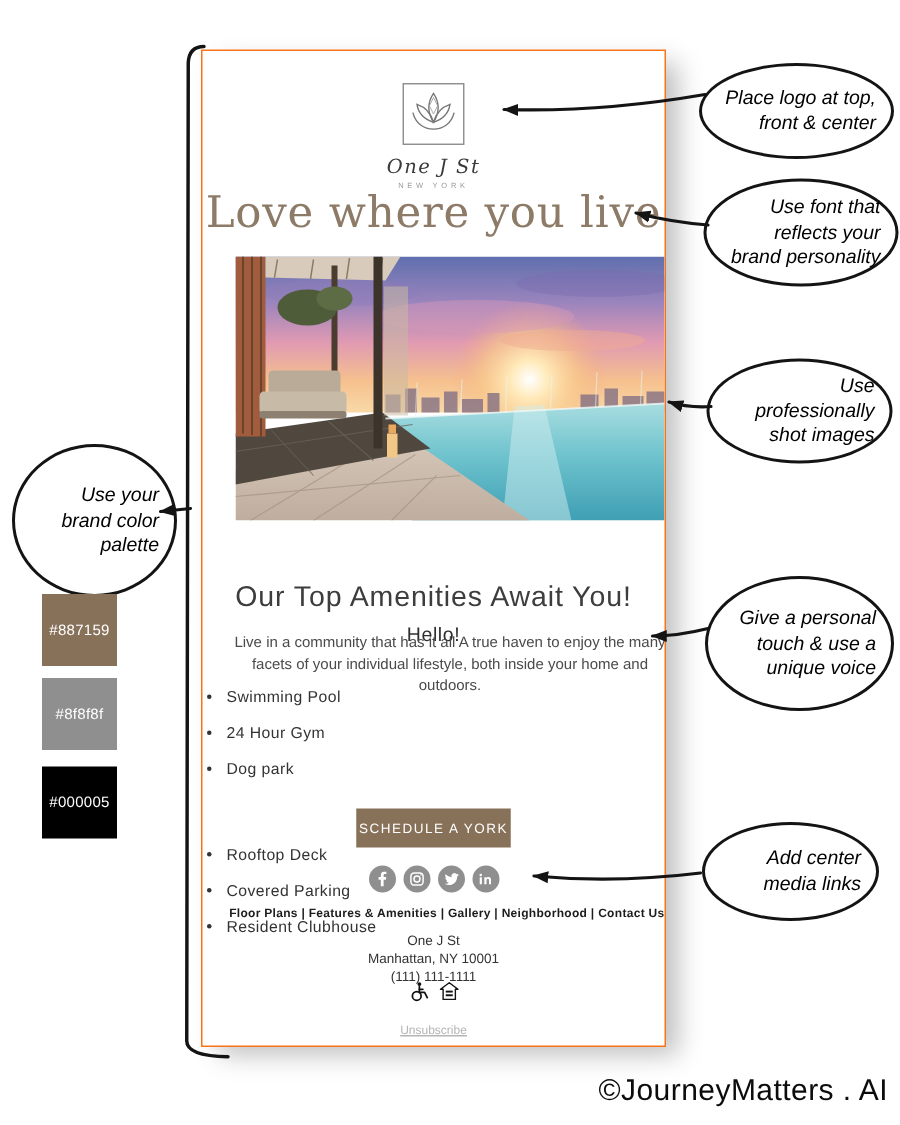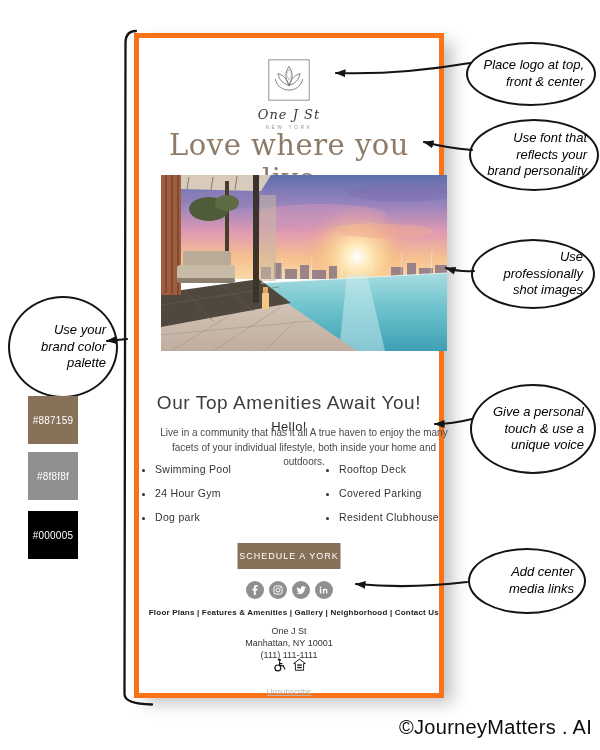--- a/index.html
+++ b/index.html
@@ -7,21 +7,21 @@
   body {
     position:relative; width:600px; height:750px; background:#ffffff;
     font-family:"Liberation Sans","DejaVu Sans",sans-serif; overflow:hidden;
   }
   
   .overlay { position:absolute; left:0; top:0; width:600px; height:750px; pointer-events:none; }
 
   
   .email-card {
     position:absolute; left:134px; top:33px; width:310px; height:665px;
-    background:#ffffff; border:5px solid #f97316;
+    background:#ffffff; border:1px solid #f97316;
     box-shadow:10px 7px 16px -2px rgba(0,0,0,0.25);
   }
   .logo-wrap { position:absolute; left:0; top:20px; width:100%; text-align:center; }
   .logo-mark { width:44px; height:44px; display:inline-block; }
   .brand-name { font-family:"DejaVu Serif","Liberation Serif",serif; font-style:italic;
     font-size:13px; color:#3a3a3a; letter-spacing:1px; margin-top:1px; }
   .brand-tag { font-size:5px; letter-spacing:2.5px; color:#9a9a9a; margin-top:2px; }
 
   .headline { position:absolute; left:0; top:90px; width:100%; text-align:center;
     font-family:"DejaVu Serif","Liberation Serif",serif; font-size:29px;
@@ -30,21 +30,21 @@
   .hero { position:absolute; left:22px; top:137px; width:286px; height:176px; display:block; }
 
   .greeting { position:absolute; left:0; top:333px; width:100%; text-align:center;
     font-size:13px; color:#2e2e2e; letter-spacing:0.4px;margin-top:48px; }
   .subheading { position:absolute; left:0; top:354px; width:100%; text-align:center;
     font-size:19px; font-weight:400; color:#3d3d3d; letter-spacing:0.6px; }
   .body-text { position:absolute; left:17px; top:388px; width:296px; text-align:center;
     font-size:10px; line-height:1.45; color:#4a4a4a; }
 
   .amenities { position:absolute; left:0; top:425px; width:100%;
-    display:flex; justify-content:space-between; gap:44px; }
+    display:flex; justify-content:flex-start; gap:33px;flex-direction:column; }
   .amenities ul { list-style:disc; margin-left:16px; }
   .amenities li { font-size:10.5px; color:#333; margin-bottom:12px; letter-spacing:0.3px; }
 
   .cta-btn { position:absolute; left:50%; transform:translateX(-50%); top:505px;
     width:103px; height:26px; background:#887159; color:#ffffff; border:none;
     font-size:9px; letter-spacing:1px; font-family:inherit; cursor:pointer; }
 
   .social-row { position:absolute; left:0; top:543px; width:100%;
     display:flex; justify-content:center; gap:5px; }
   .social-circle { width:18px; height:18px; border-radius:50%; background:#8f8f8f;

